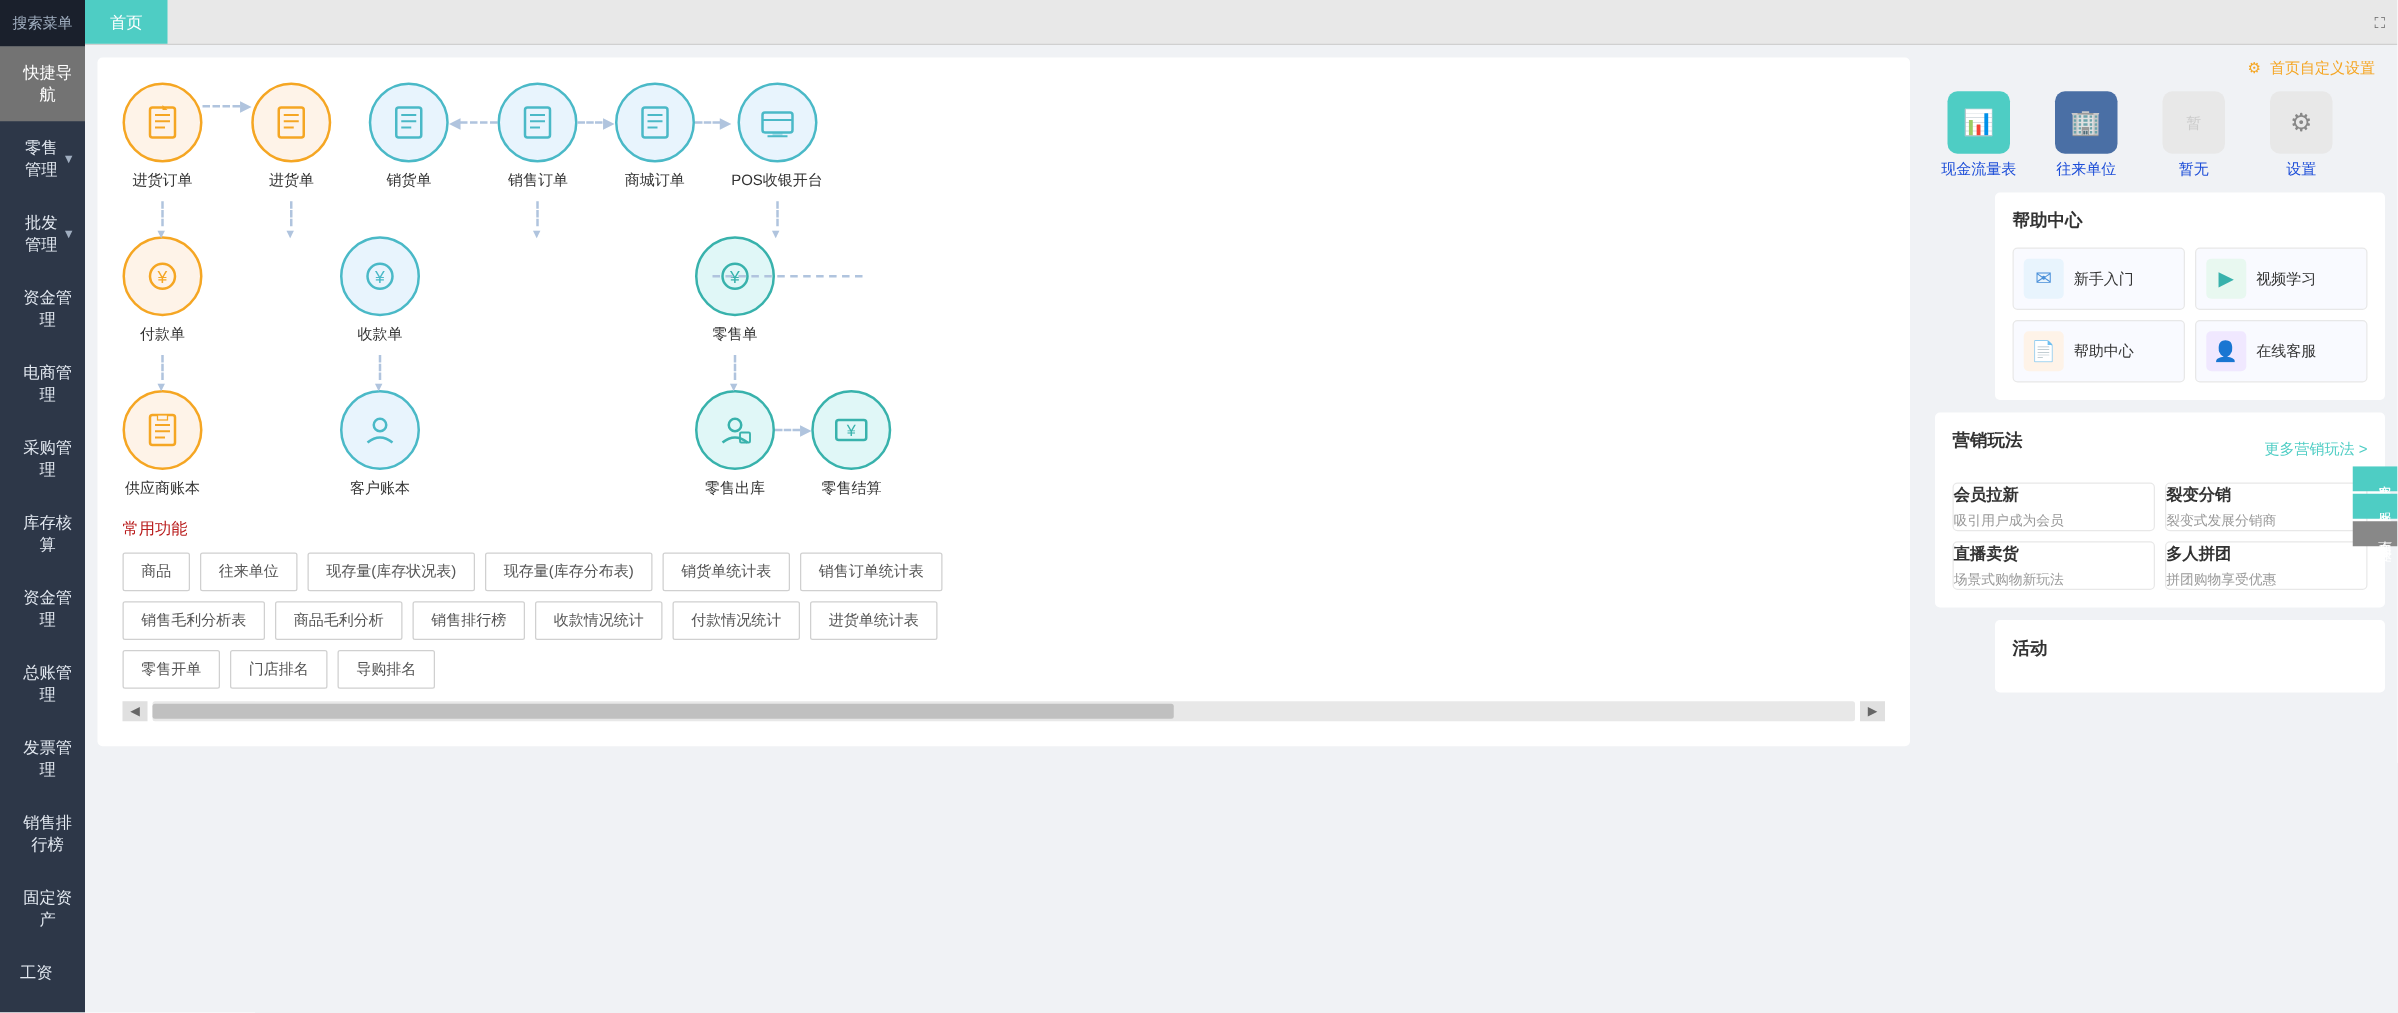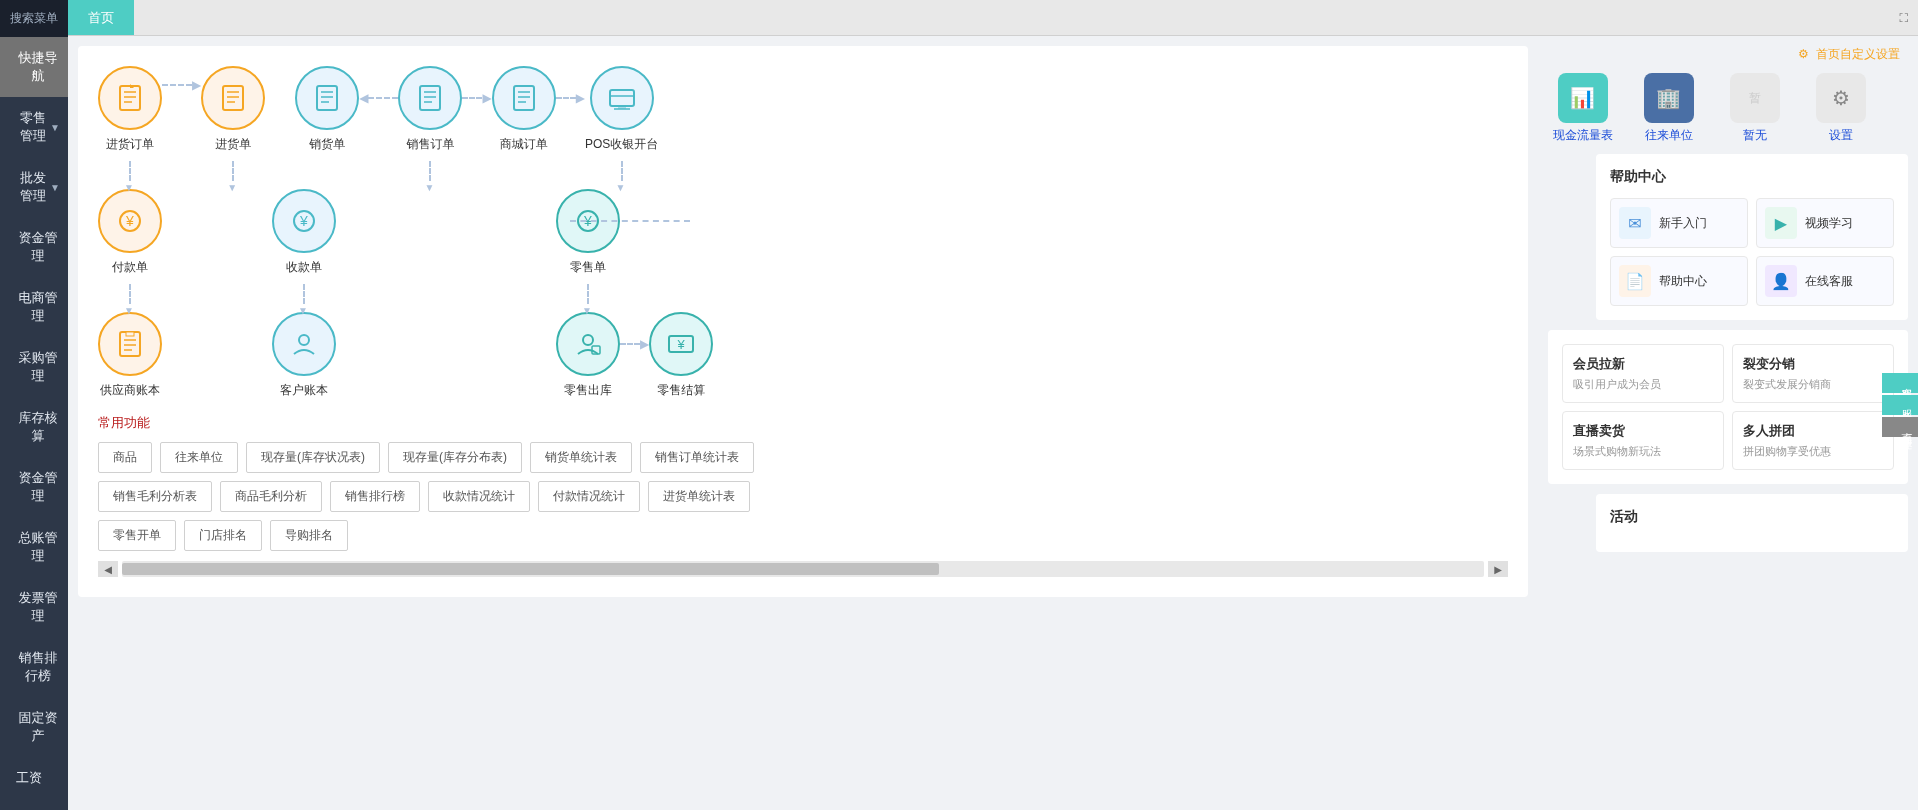--- a/index.html
+++ b/index.html
@@ -304,21 +304,20 @@
     }
     .marketing-more { font-size: 12px; color: #4ecdc4; cursor: pointer; }
     .marketing-grid {
       display: grid;
       grid-template-columns: 1fr 1fr;
       gap: 8px;
     }
     .marketing-item {
       border: 1px solid #e8e8e8;
       border-radius: 4px;
-      padding: 10px;
       cursor: pointer;
     }
     .marketing-item-title { font-size: 13px; font-weight: bold; color: #333; margin-bottom: 4px; }
     .marketing-item-desc { font-size: 11px; color: #999; }
 
     
     .float-btns {
       position: fixed;
       right: 0;
       top: 50%;
@@ -702,20 +701,24 @@
             <span class="help-text">帮助中心</span>
           </div>
           <div class="help-item">
             <div class="help-icon purple">👤</div>
             <span class="help-text">在线客服</span>
           </div>
         </div>
       </div>
 
       <div class="marketing-card">
+        <div class="marketing-header">
+          <span class="card-title">营销玩法</span>
+          <span class="marketing-more">更多营销玩法 &gt;</span>
+        </div>
         <div class="marketing-grid">
           <div class="marketing-item">
             <div class="marketing-item-title">会员拉新</div>
             <div class="marketing-item-desc">吸引用户成为会员</div>
           </div>
           <div class="marketing-item">
             <div class="marketing-item-title">裂变分销</div>
             <div class="marketing-item-desc">裂变式发展分销商</div>
           </div>
           <div class="marketing-item">

